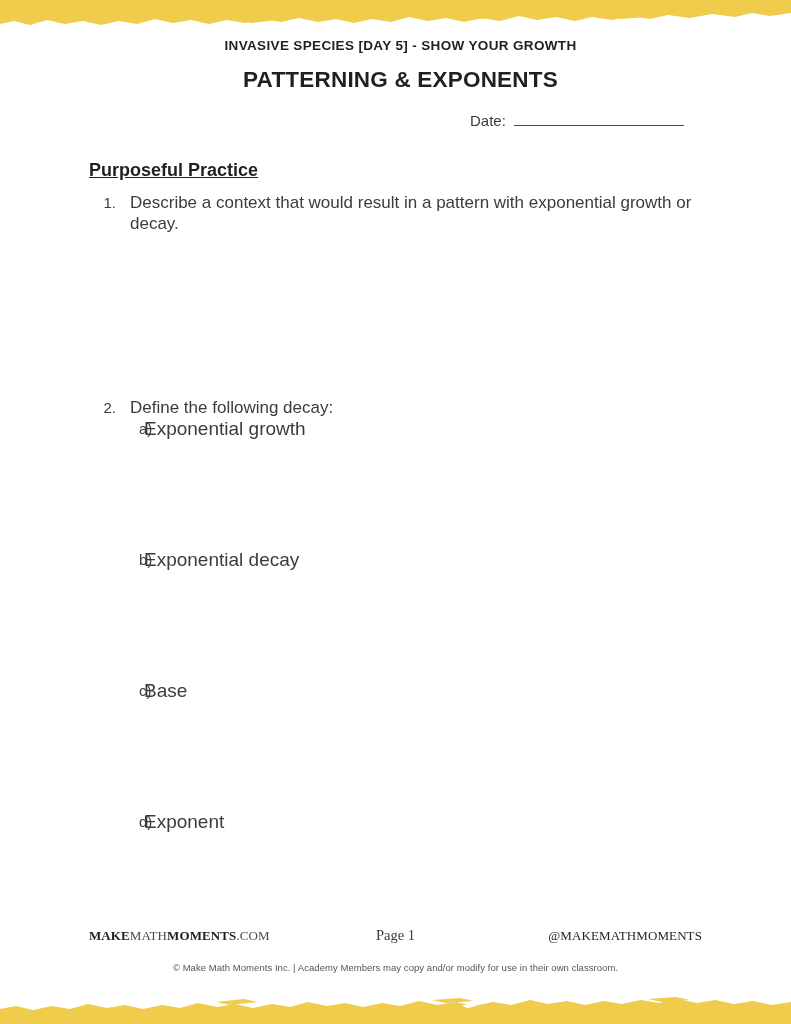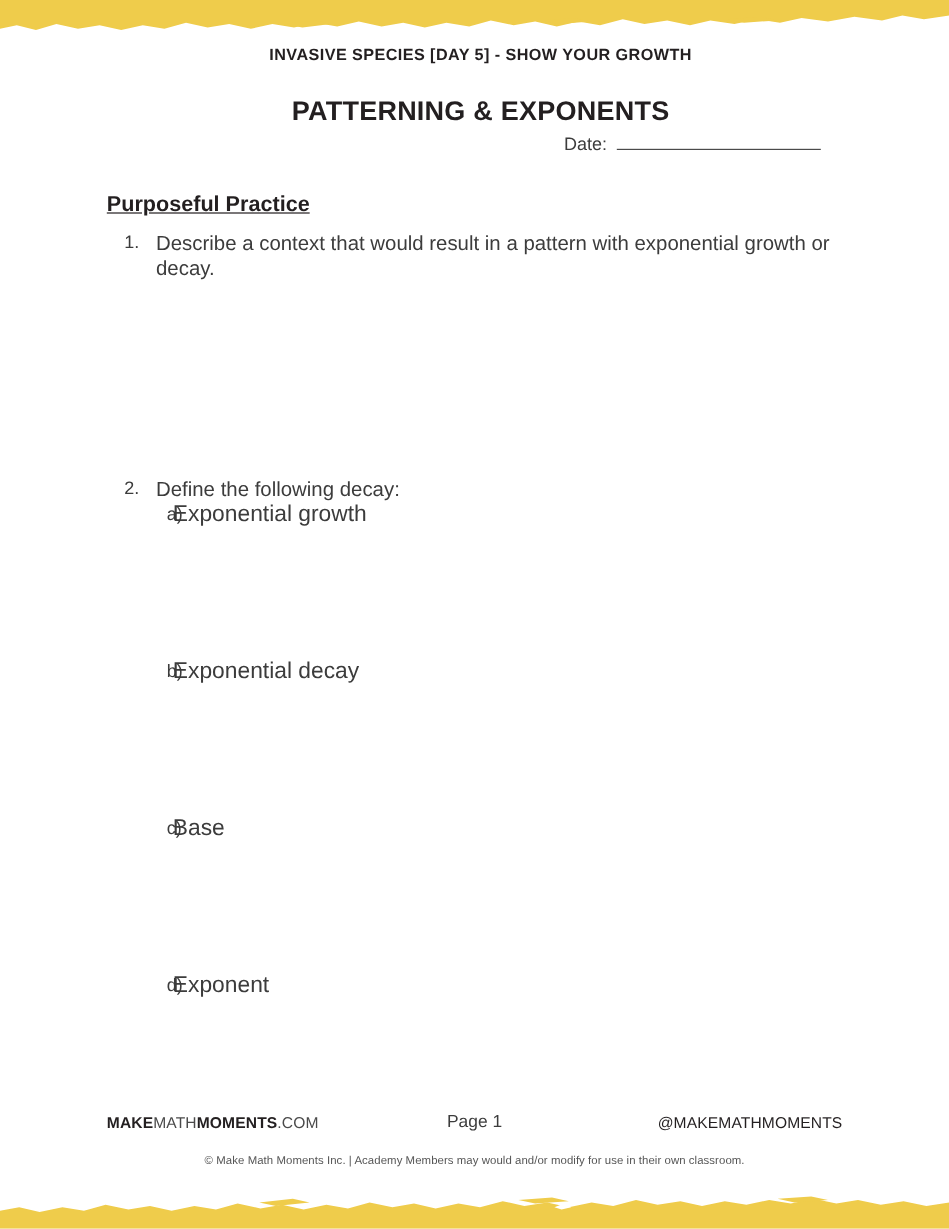--- a/index.html
+++ b/index.html
@@ -44,21 +44,21 @@
     padding-left: 10px;
   }
   .title-sub {
     font-size: 13.5px;
     font-weight: bold;
     letter-spacing: 0.35px;
     color: #231f20;
     line-height: 1.25;
   }
   .title-main {
-    margin-top: 24px;
+    margin-top: 11px;
     font-size: 22.5px;
     font-weight: bold;
     letter-spacing: 0.2px;
     color: #231f20;
     line-height: 1.2;
   }
 
   
   .namedate {
     position: absolute;
@@ -151,20 +151,21 @@
   
   .footer {
     position: absolute;
     left: 89px;
     right: 89px;
     top: 928px;
   }
   .footer-row {
     position: relative;
     height: 22px;
+    font-family: Liberation Serif, serif;
   }
   .brand {
     position: absolute;
     left: 0;
     top: 0;
     font-size: 13px;
     letter-spacing: 0.1px;
     color: #231f20;
     white-space: nowrap;
   }
@@ -271,21 +272,21 @@
   <div class="footer">
     <div class="footer-row">
       <div class="brand">
         <span class="b">MAKE</span><span class="n">MATH</span><span class="b">MOMENTS</span><span class="n">.COM</span>
       </div>
       <div class="page-num">Page 1</div>
       <div class="handle">
         <span class="b">@MAKE</span><span class="n">MATH</span><span class="b">MOMENTS</span>
       </div>
     </div>
-    <div class="copyright">© Make Math Moments Inc. | Academy Members may would and/or modify for use in their own classroom.</div>
+    <div class="copyright">© Make Math Moments Inc. | Academy Members may copy and/or modify for use in their own classroom.</div>
   </div>
 
   <div class="band band-bottom">
     <svg viewBox="0 0 791 34" preserveAspectRatio="none" aria-hidden="true">
       <path fill="#EFCC4B" d="M0,34 H791 V12 L772,15 L753,11 L734,14 L715,10 L697,13 L678,9
         L659,13 L641,10 L622,14 L604,11 L585,15 L567,11 L548,14 L530,10 L511,15 L493,12
         L474,16 L456,12 L437,15 L419,11 L400,16 L382,13 L363,17 L345,13 L327,16 L308,12
         L290,17 L272,14 L253,18 L235,14 L217,17 L198,13 L180,18 L162,15 L143,19 L125,15
         L107,18 L88,14 L70,19 L52,16 L33,20 L16,16 L0,19 Z"></path>
       <path fill="#EFCC4B" d="M216,12 L244,9 L258,12 L230,15 Z"></path>

